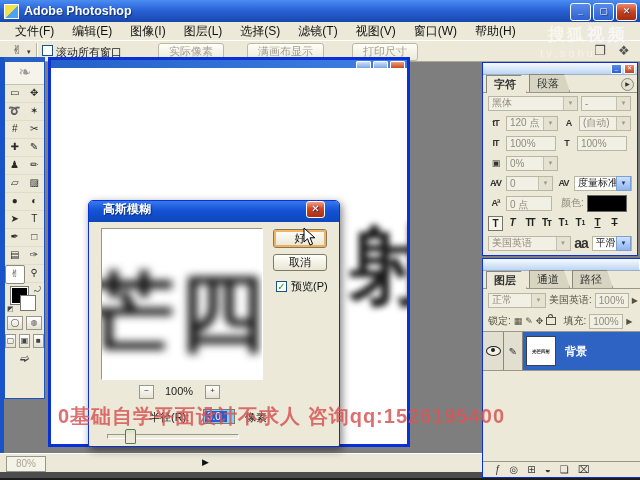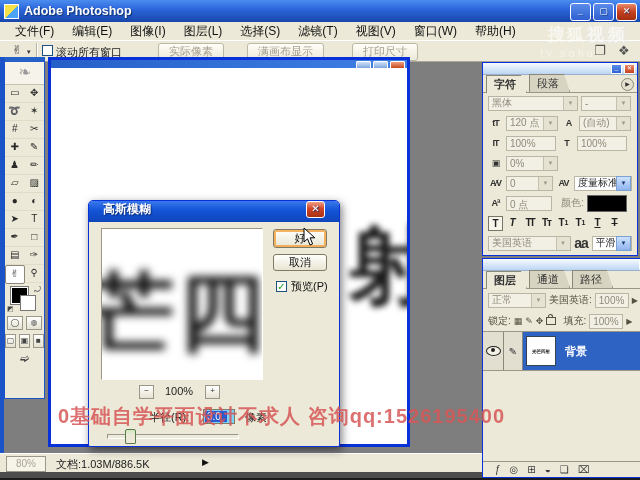--- a/index.html
+++ b/index.html
@@ -397,21 +397,20 @@
     <span>⊞</span>
     <span>◒</span>
     <span>❏</span>
     <span>⌧</span>
     <span style="margin-left:auto;color:#9a9788">⋰</span>
   </div>
 </div>
 
 <div class="abs statusbar">
   <span class="zoombox">80%</span>
-  <span style="position:absolute;left:56px;top:3px;font-size:11px;color:#222">文档:1.03M/886.5K</span>
   <span style="position:absolute;left:202px;top:3px;font-size:9px;color:#111">▶</span>
 </div>
 <div class="abs dstrip1"></div>
 <div class="abs dstrip2"></div>
 
 <div class="abs sohu">
   <div class="l1"><span>搜狐</span><span class="boxed">视</span><span class="boxed">频</span></div>
   <div class="l2">tv.sohu.</div>
 </div>
 <div class="abs ad-text">0基础自学平面设计不求人 咨询qq:1526195400</div>

